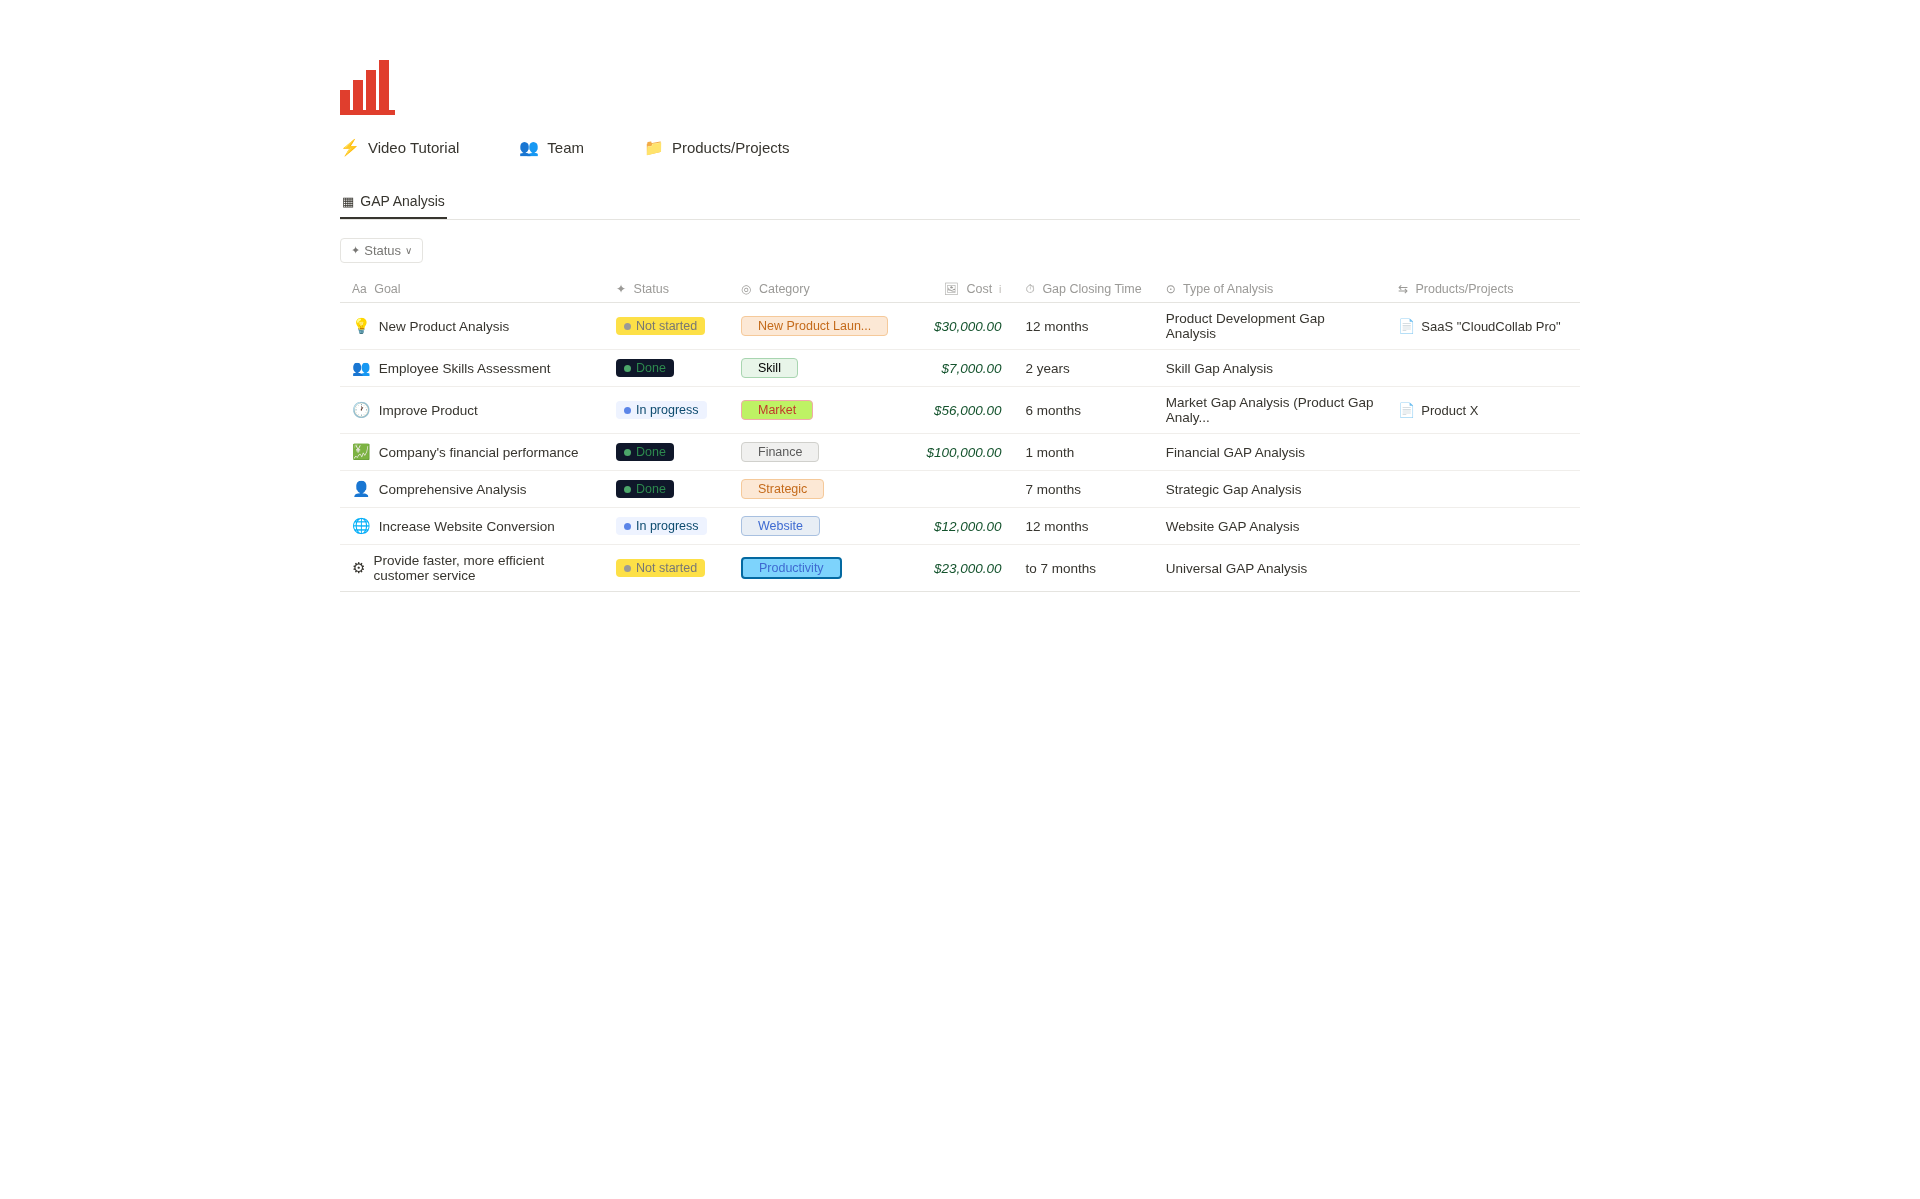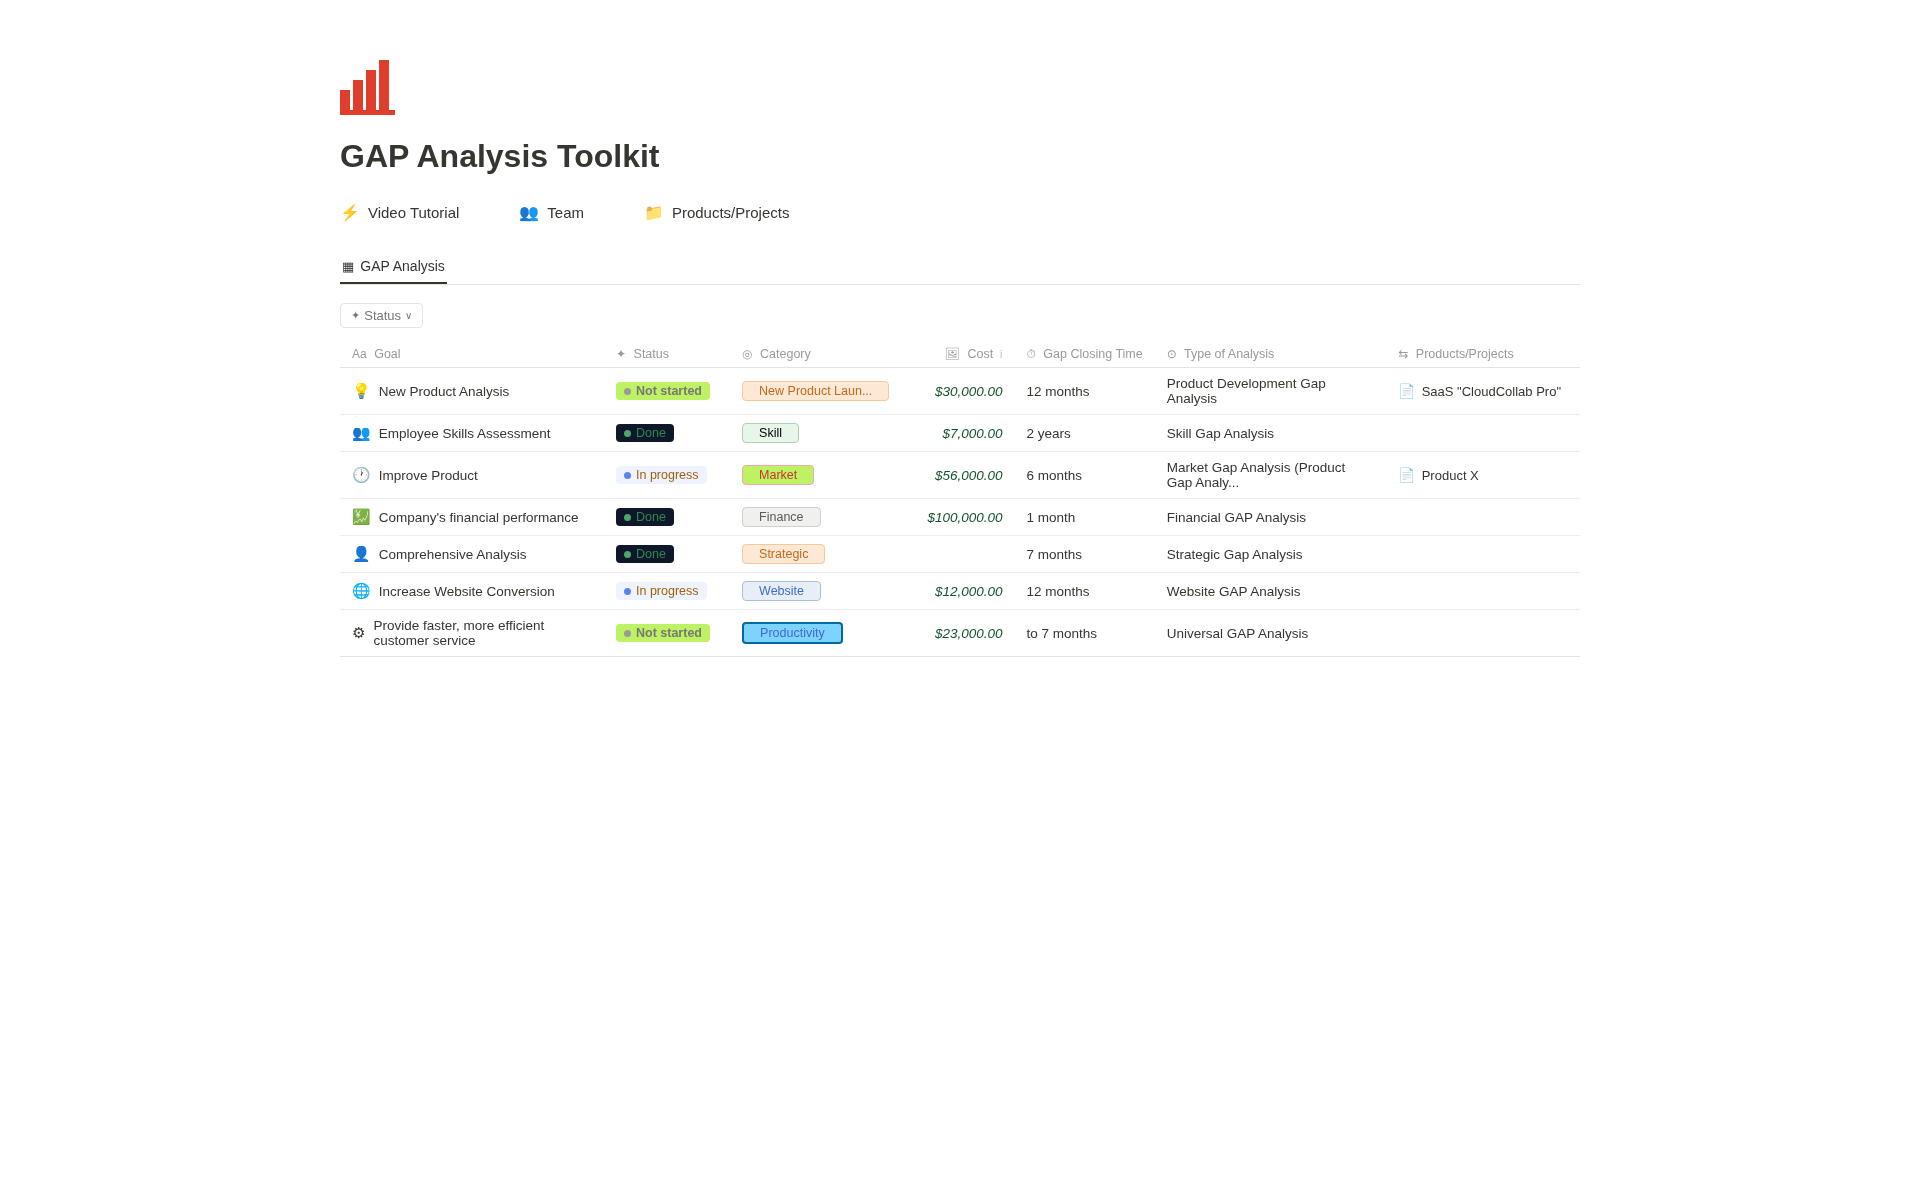--- a/index.html
+++ b/index.html
@@ -118,25 +118,25 @@
       border-radius: 4px;
       font-size: 12.5px;
       white-space: nowrap;
     }
     .status-dot {
       width: 7px;
       height: 7px;
       border-radius: 50%;
       flex-shrink: 0;
     }
-    .status-not-started { background: #bef264; color: #787774; font-weight: bold; }
+    .status-not-started { background: #fde047; color: #787774; }
     .status-not-started .status-dot { background: #9b9a97; }
     .status-done { background: #0f172a; color: #2d8a4e; }
     .status-done .status-dot { background: #4ca76a; }
-    .status-in-progress { background: #eef3ff; color: #a16207; }
+    .status-in-progress { background: #eef3ff; color: #0c4a6e; }
     .status-in-progress .status-dot { background: #5b85e8; }
     .category-badge {
       display: inline-block;
       padding: 2px 16px;
       border-radius: 4px;
       font-size: 12.5px;
       white-space: nowrap;
     }
     .cat-new-product { background: #fce8d5; color: #c46a1a; border: 1px solid #f5c99a; }
     .cat-skill { background: #e8f5e9; color: #000000; border: 1px solid #a8d5b0; }
@@ -172,21 +172,20 @@
   <div>
     <svg class="logo" viewBox="0 0 60 55" fill="none" xmlns="http://www.w3.org/2000/svg">
       <rect x="0" y="30" width="10" height="25" fill="#e03e2d"></rect>
       <rect x="13" y="20" width="10" height="35" fill="#e03e2d"></rect>
       <rect x="26" y="10" width="10" height="45" fill="#e03e2d"></rect>
       <rect x="39" y="0" width="10" height="55" fill="#e03e2d"></rect>
       <rect x="0" y="50" width="55" height="5" fill="#e03e2d"></rect>
     </svg>
   </div>
 
-  <h1 class="page-title">GAP Analysis Toolkit</h1>
 
   <div class="nav-links">
     <a class="nav-link">
       <span class="nav-icon" style="color:#e03e2d;">⚡</span>
       <span>Video Tutorial</span>
     </a>
     <a class="nav-link">
       <span class="nav-icon" style="color:#e8a44a;">👥</span>
       <span>Team</span>
     </a>

